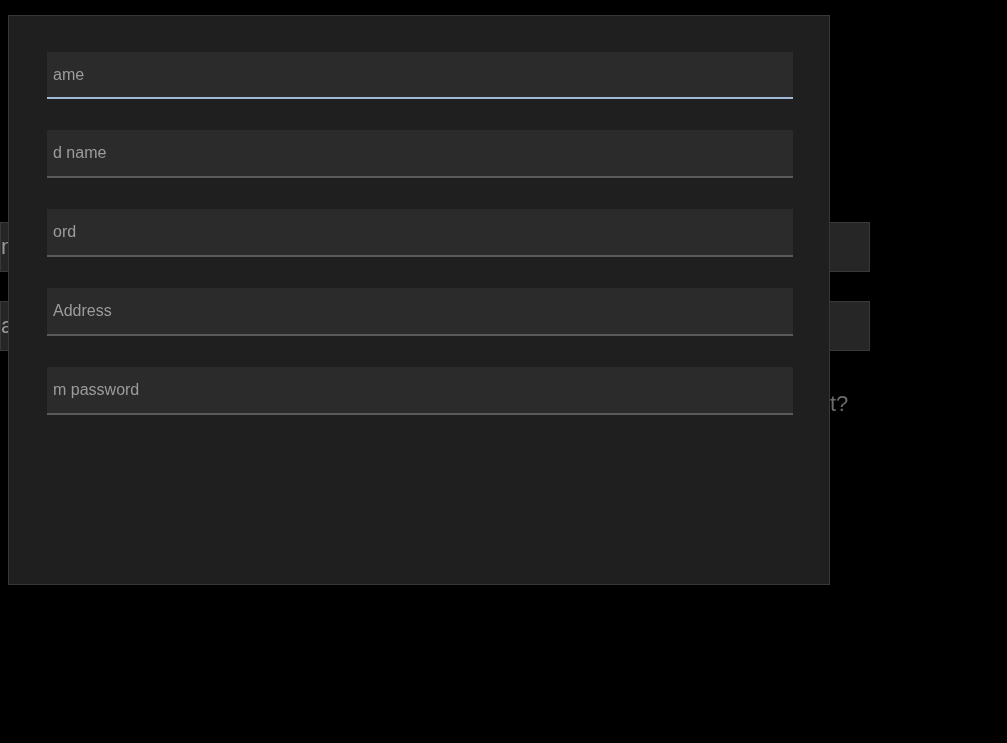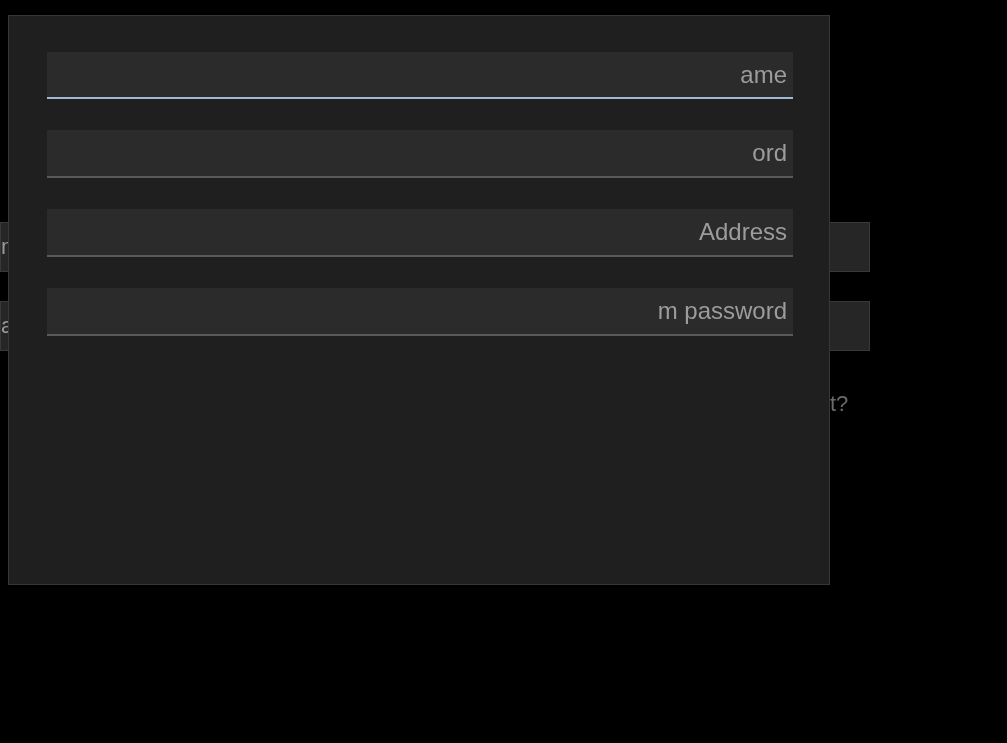--- a/index.html
+++ b/index.html
@@ -43,25 +43,24 @@
     margin-bottom:31px;
     box-sizing:border-box;
     border-bottom:2px solid #5a5a5a;
   }
   .field.focused{
     border-bottom:2px solid #9fb9d4;
   }
   .field input{
     width:100%;height:100%;
     background:transparent;border:none;outline:none;
-    color:#d946ef;font-size:24px;
+    color:#d946ef;font-size:16px;
     font-family:inherit;
     padding:0 6px;
     box-sizing:border-box;
-    text-align:right;
   }
   .field input::placeholder{
     color:#9c9c9c;opacity:1;
   }
   
   .field:first-child{height:47px;}
 </style>
 </head>
 <body>
 
@@ -73,20 +72,23 @@
 </div>
 <div class="bg-link" style="top:391px;left:830px;">t?</div>
 
 <div class="dialog">
   <div class="dialog-inner">
 
     <div class="field focused">
       <input type="text" placeholder="ame" style="">
     </div>
 
+    <div class="field">
+      <input type="text" placeholder="d name" style="">
+    </div>
 
 
     <div class="field">
       <input type="password" placeholder="ord" style="">
     </div>
 
     <div class="field">
       <input type="text" placeholder="Address" style="">
     </div>
 

